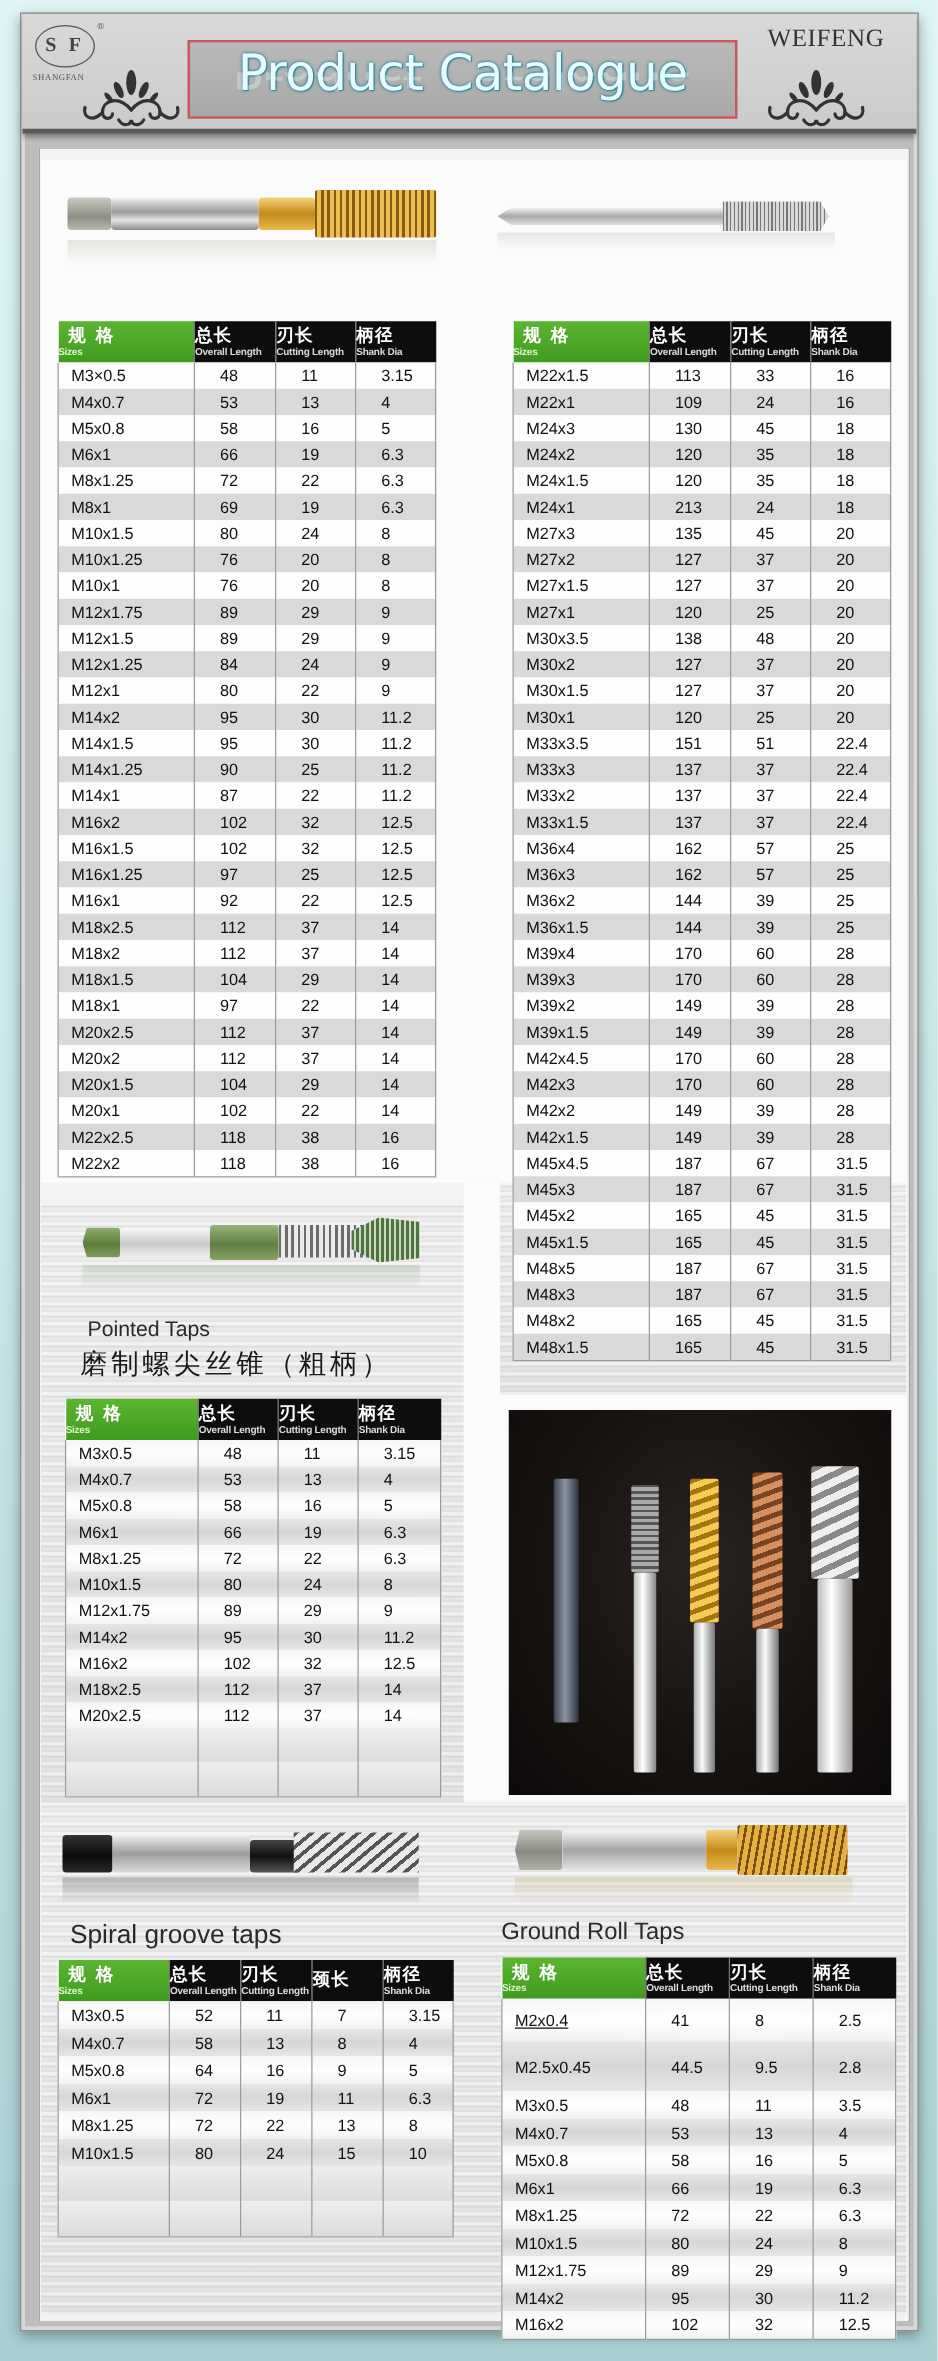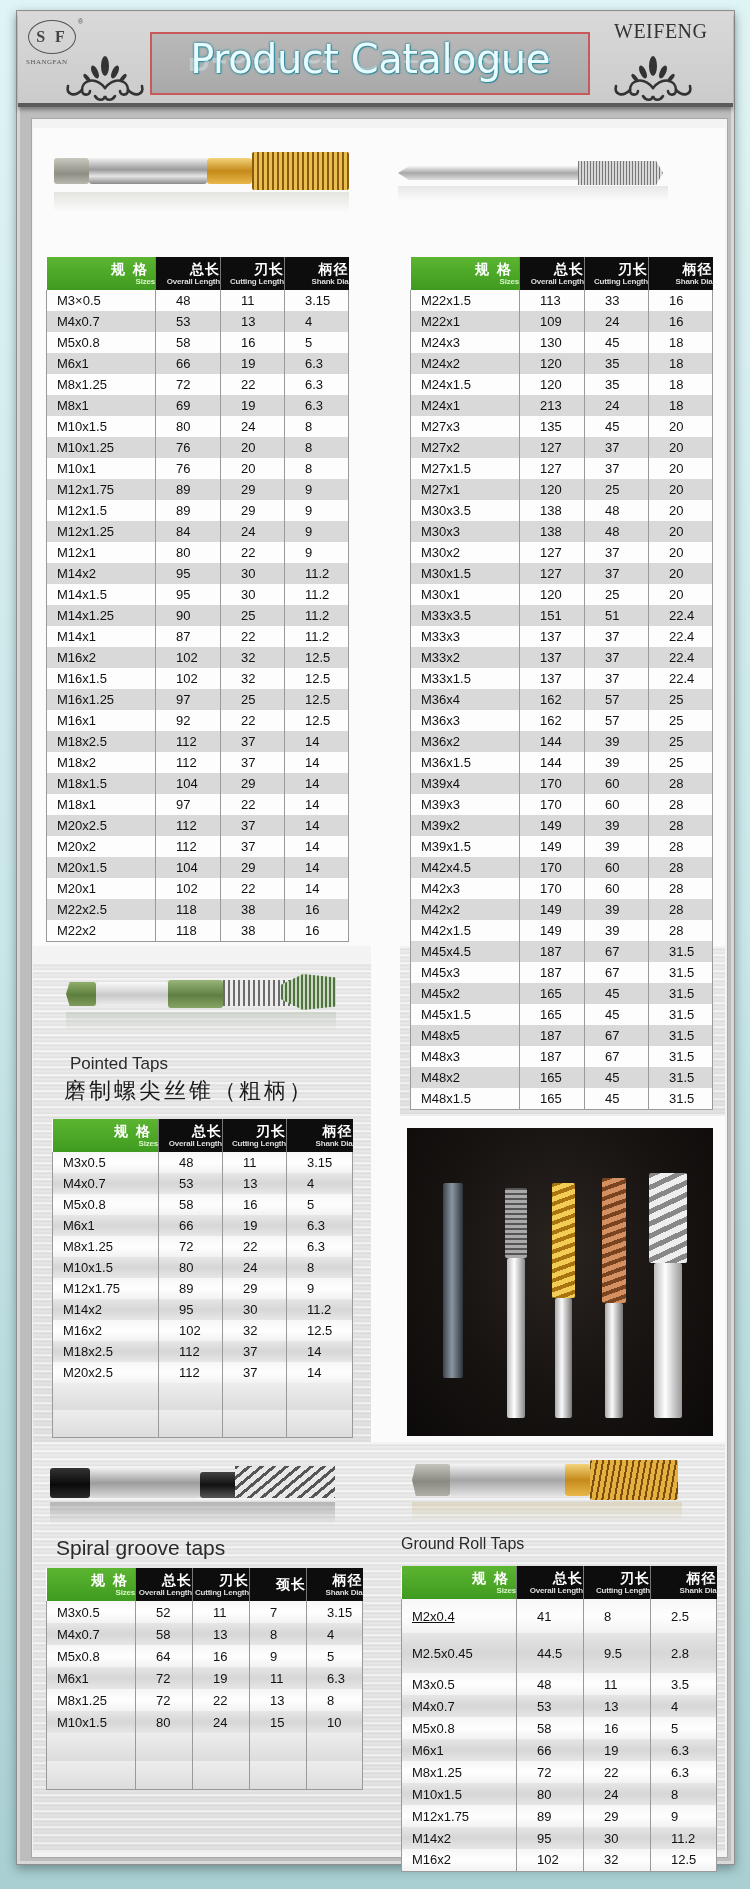--- a/index.html
+++ b/index.html
@@ -87,21 +87,21 @@
 
   
   table.spec {
     position: absolute; border-collapse: collapse;
     font-family: "Liberation Sans", sans-serif;
     table-layout: fixed;
     background: #fff;
   }
   table.spec th {
     height: 33px; padding: 0; color: #fff; background: #0d0d0d;
-    border-left: 1px solid #777; vertical-align: middle; text-align: right;
+    border-left: 1px solid #777; vertical-align: middle; text-align: left;
     line-height: 1;
   }
   table.spec th.size-col { background: linear-gradient(180deg, #5cb531, #3f9b1f); border-left: none; }
   table.spec th .zh { display: block; font-family: "DejaVu Sans", sans-serif; font-size: 14px; font-weight: bold; letter-spacing: 1px; }
   table.spec th.size-col .zh { letter-spacing: 8px; padding-left: 8px; }
   table.spec th .en { display: block; font-size: 8px; color: #dcdcdc; margin-top: 2px; letter-spacing: -0.2px; }
   table.spec th.size-col .en { color: #d8f5c8; }
   table.spec td {
     height: 21px; padding: 0; font-size: 13px; color: #111;
     border-left: 1px solid #9a9a9a; border-right: 1px solid #9a9a9a;
@@ -511,26 +511,20 @@
         <td class="num">25</td>
         <td class="num">20</td>
       </tr>
       <tr>
         <td class="size">M30x3.5</td>
         <td class="num">138</td>
         <td class="num">48</td>
         <td class="num">20</td>
       </tr>
       <tr>
-        <td class="size">M30x3</td>
-        <td class="num">138</td>
-        <td class="num">48</td>
-        <td class="num">20</td>
-      </tr>
-      <tr>
         <td class="size">M30x2</td>
         <td class="num">127</td>
         <td class="num">37</td>
         <td class="num">20</td>
       </tr>
       <tr>
         <td class="size">M30x1.5</td>
         <td class="num">127</td>
         <td class="num">37</td>
         <td class="num">20</td>
@@ -921,21 +915,21 @@
     </tbody>
 </table>
 
 <div class="tap" style="left:412px; top:1458px; width:275px; height:70px;">
   <div class="shank" style="left:0; top:6px; width:38px; height:32px; background:linear-gradient(180deg,#c4c4bc,#8a8a82 55%,#b0b0a8); clip-path:polygon(10% 0,100% 0,100% 100%,10% 100%,0 50%);"></div>
   <div class="shank" style="left:38px; top:6px; width:115px; height:32px; background:linear-gradient(180deg,#f5f5f5,#a5a5a5 50%,#e2e2e2);"></div>
   <div class="shank" style="left:153px; top:6px; width:25px; height:32px; background:linear-gradient(180deg,#f3d37a,#c58a1a 50%,#e8b84a);"></div>
   <div class="thread" style="left:178px; top:2px; width:88px; height:40px; background:repeating-linear-gradient(100deg,#7a4d0a 0 2px,#e4b040 2px 6px); border-radius:2px;"></div>
   <div style="position:absolute; left:0; top:44px; width:270px; height:20px; background:linear-gradient(180deg,rgba(200,180,120,0.35),rgba(255,255,255,0));"></div>
 </div>
-<div class="section-title-en" style="left:401px; top:1535px; font-size:16px;">Ground Roll Taps</div>
+<div class="section-title-en" style="left:401px; top:1535px; font-size:19px;">Ground Roll Taps</div>
 
 <table class="spec striped-soft" style="left:401px; top:1566px; width:315px;">
   <colgroup>
       <col style="width:115px">
       <col style="width:67px">
       <col style="width:67px">
       <col style="width:66px">
     </colgroup>
   <thead>
     <tr>

